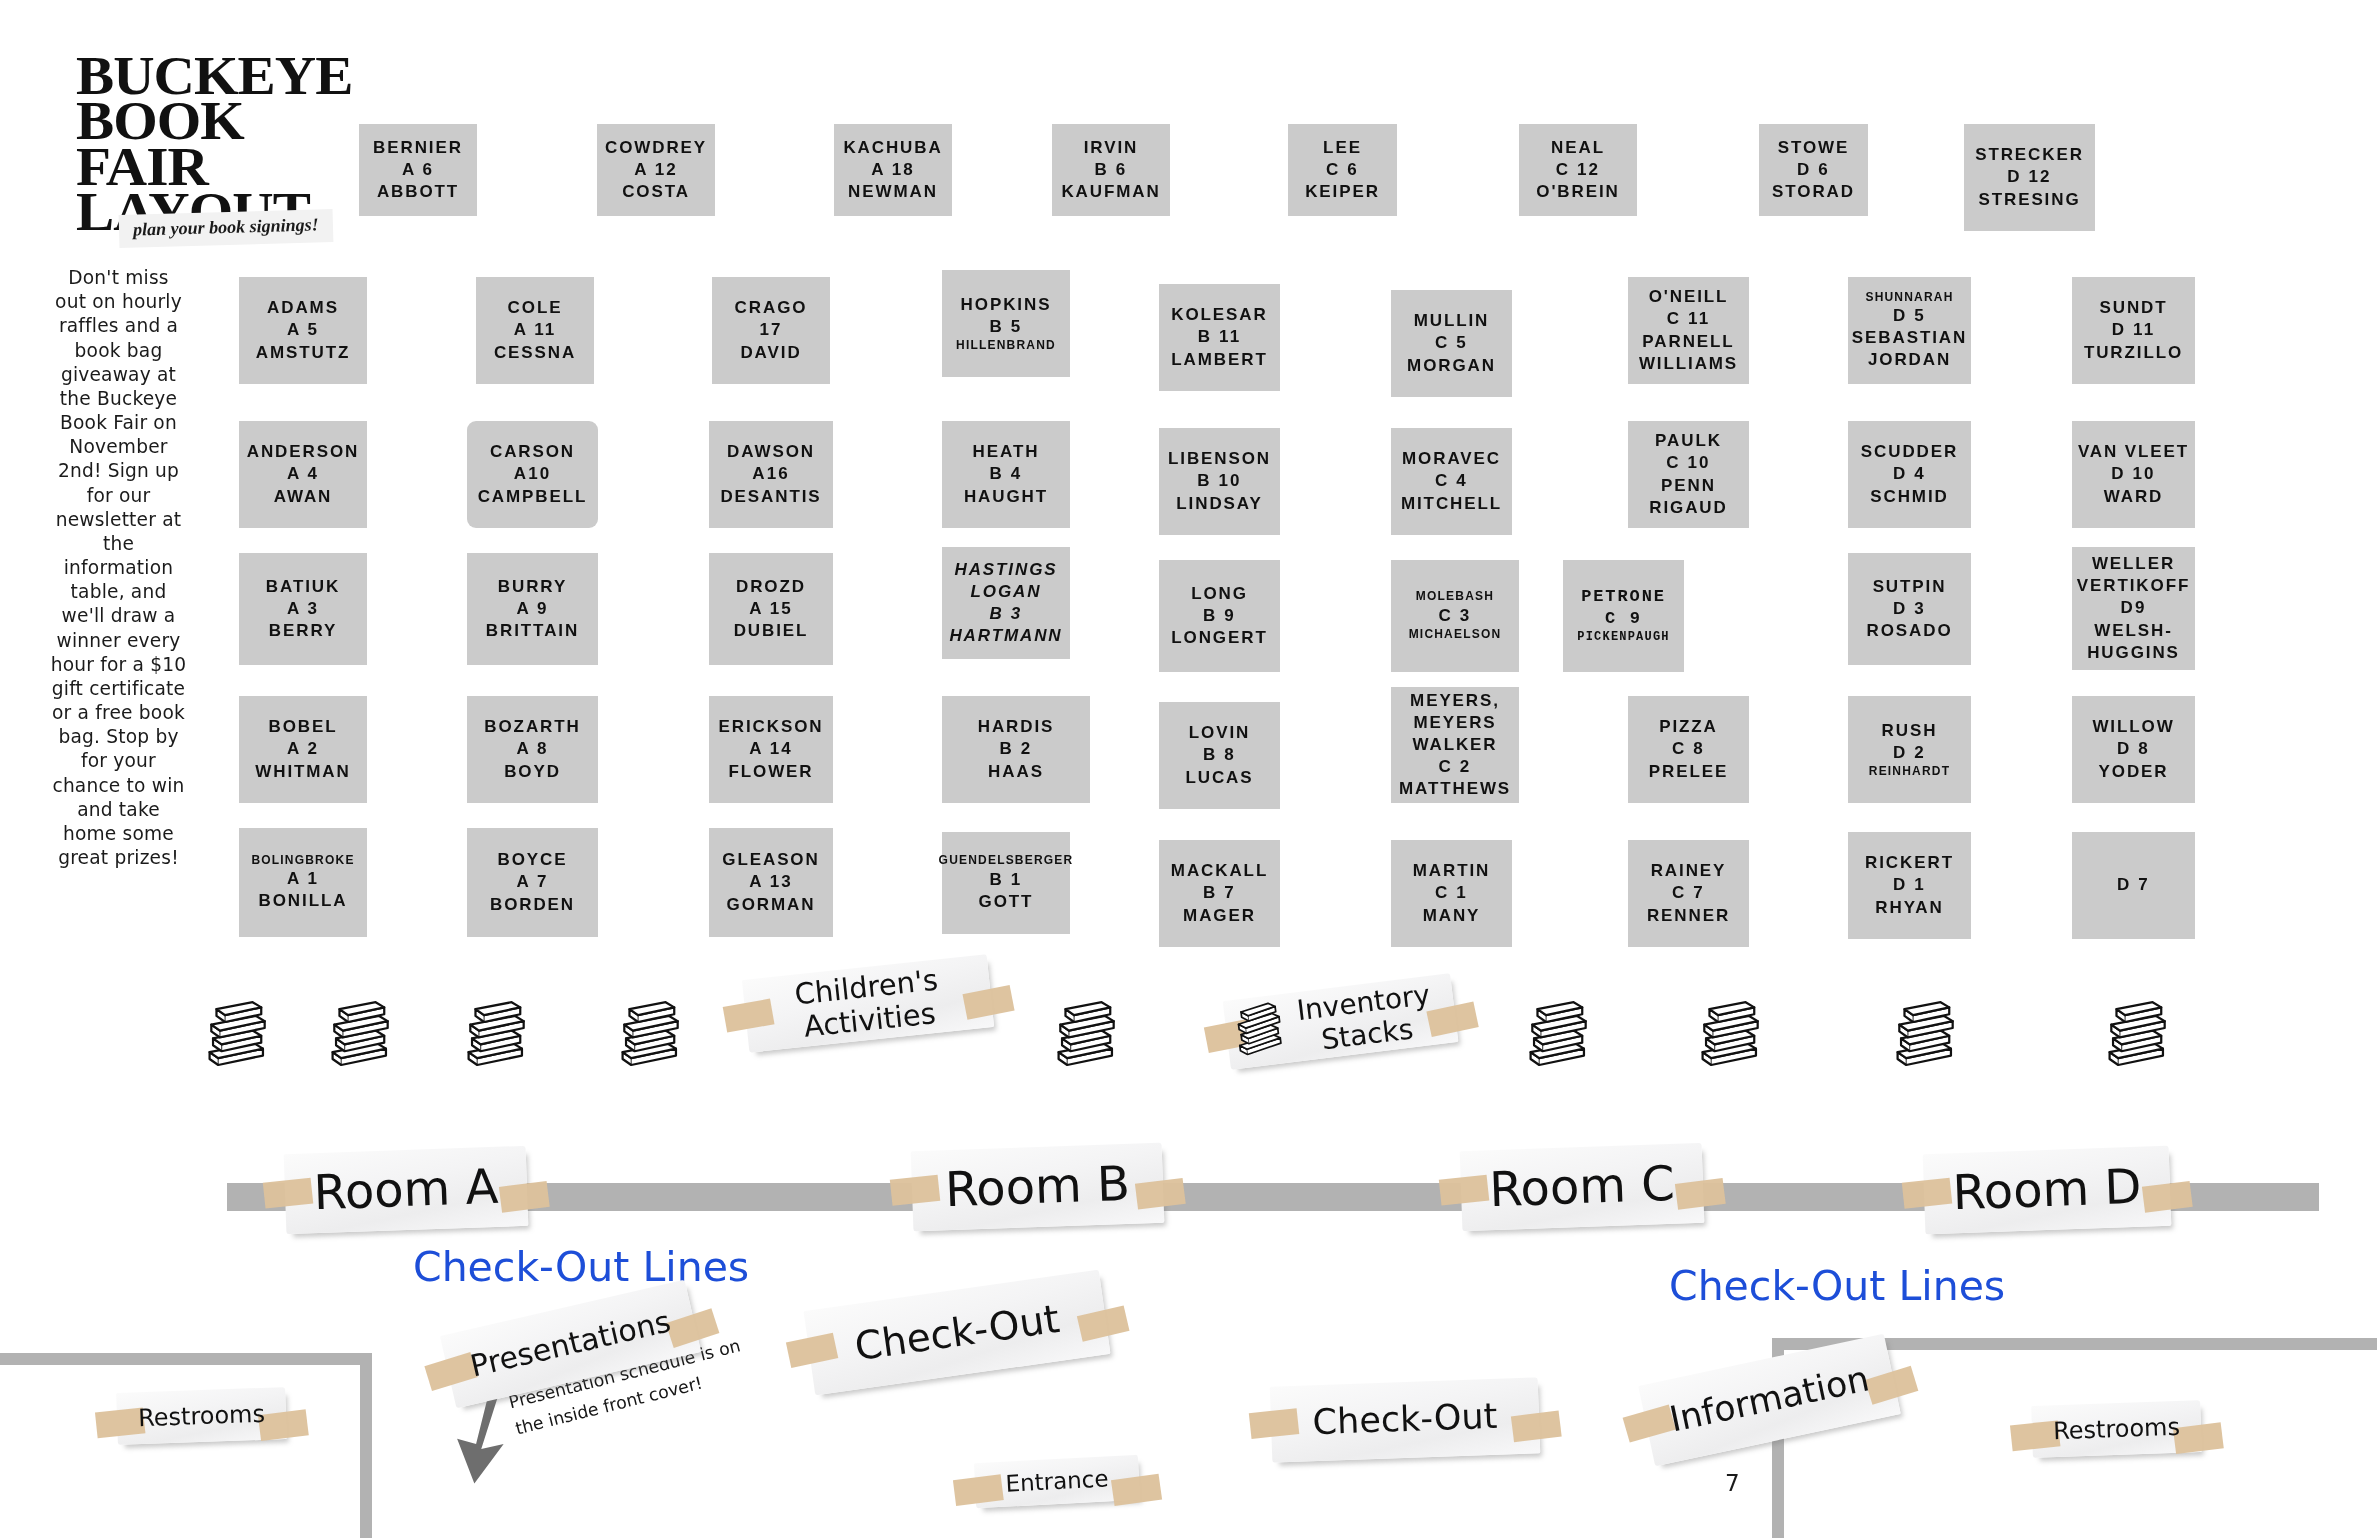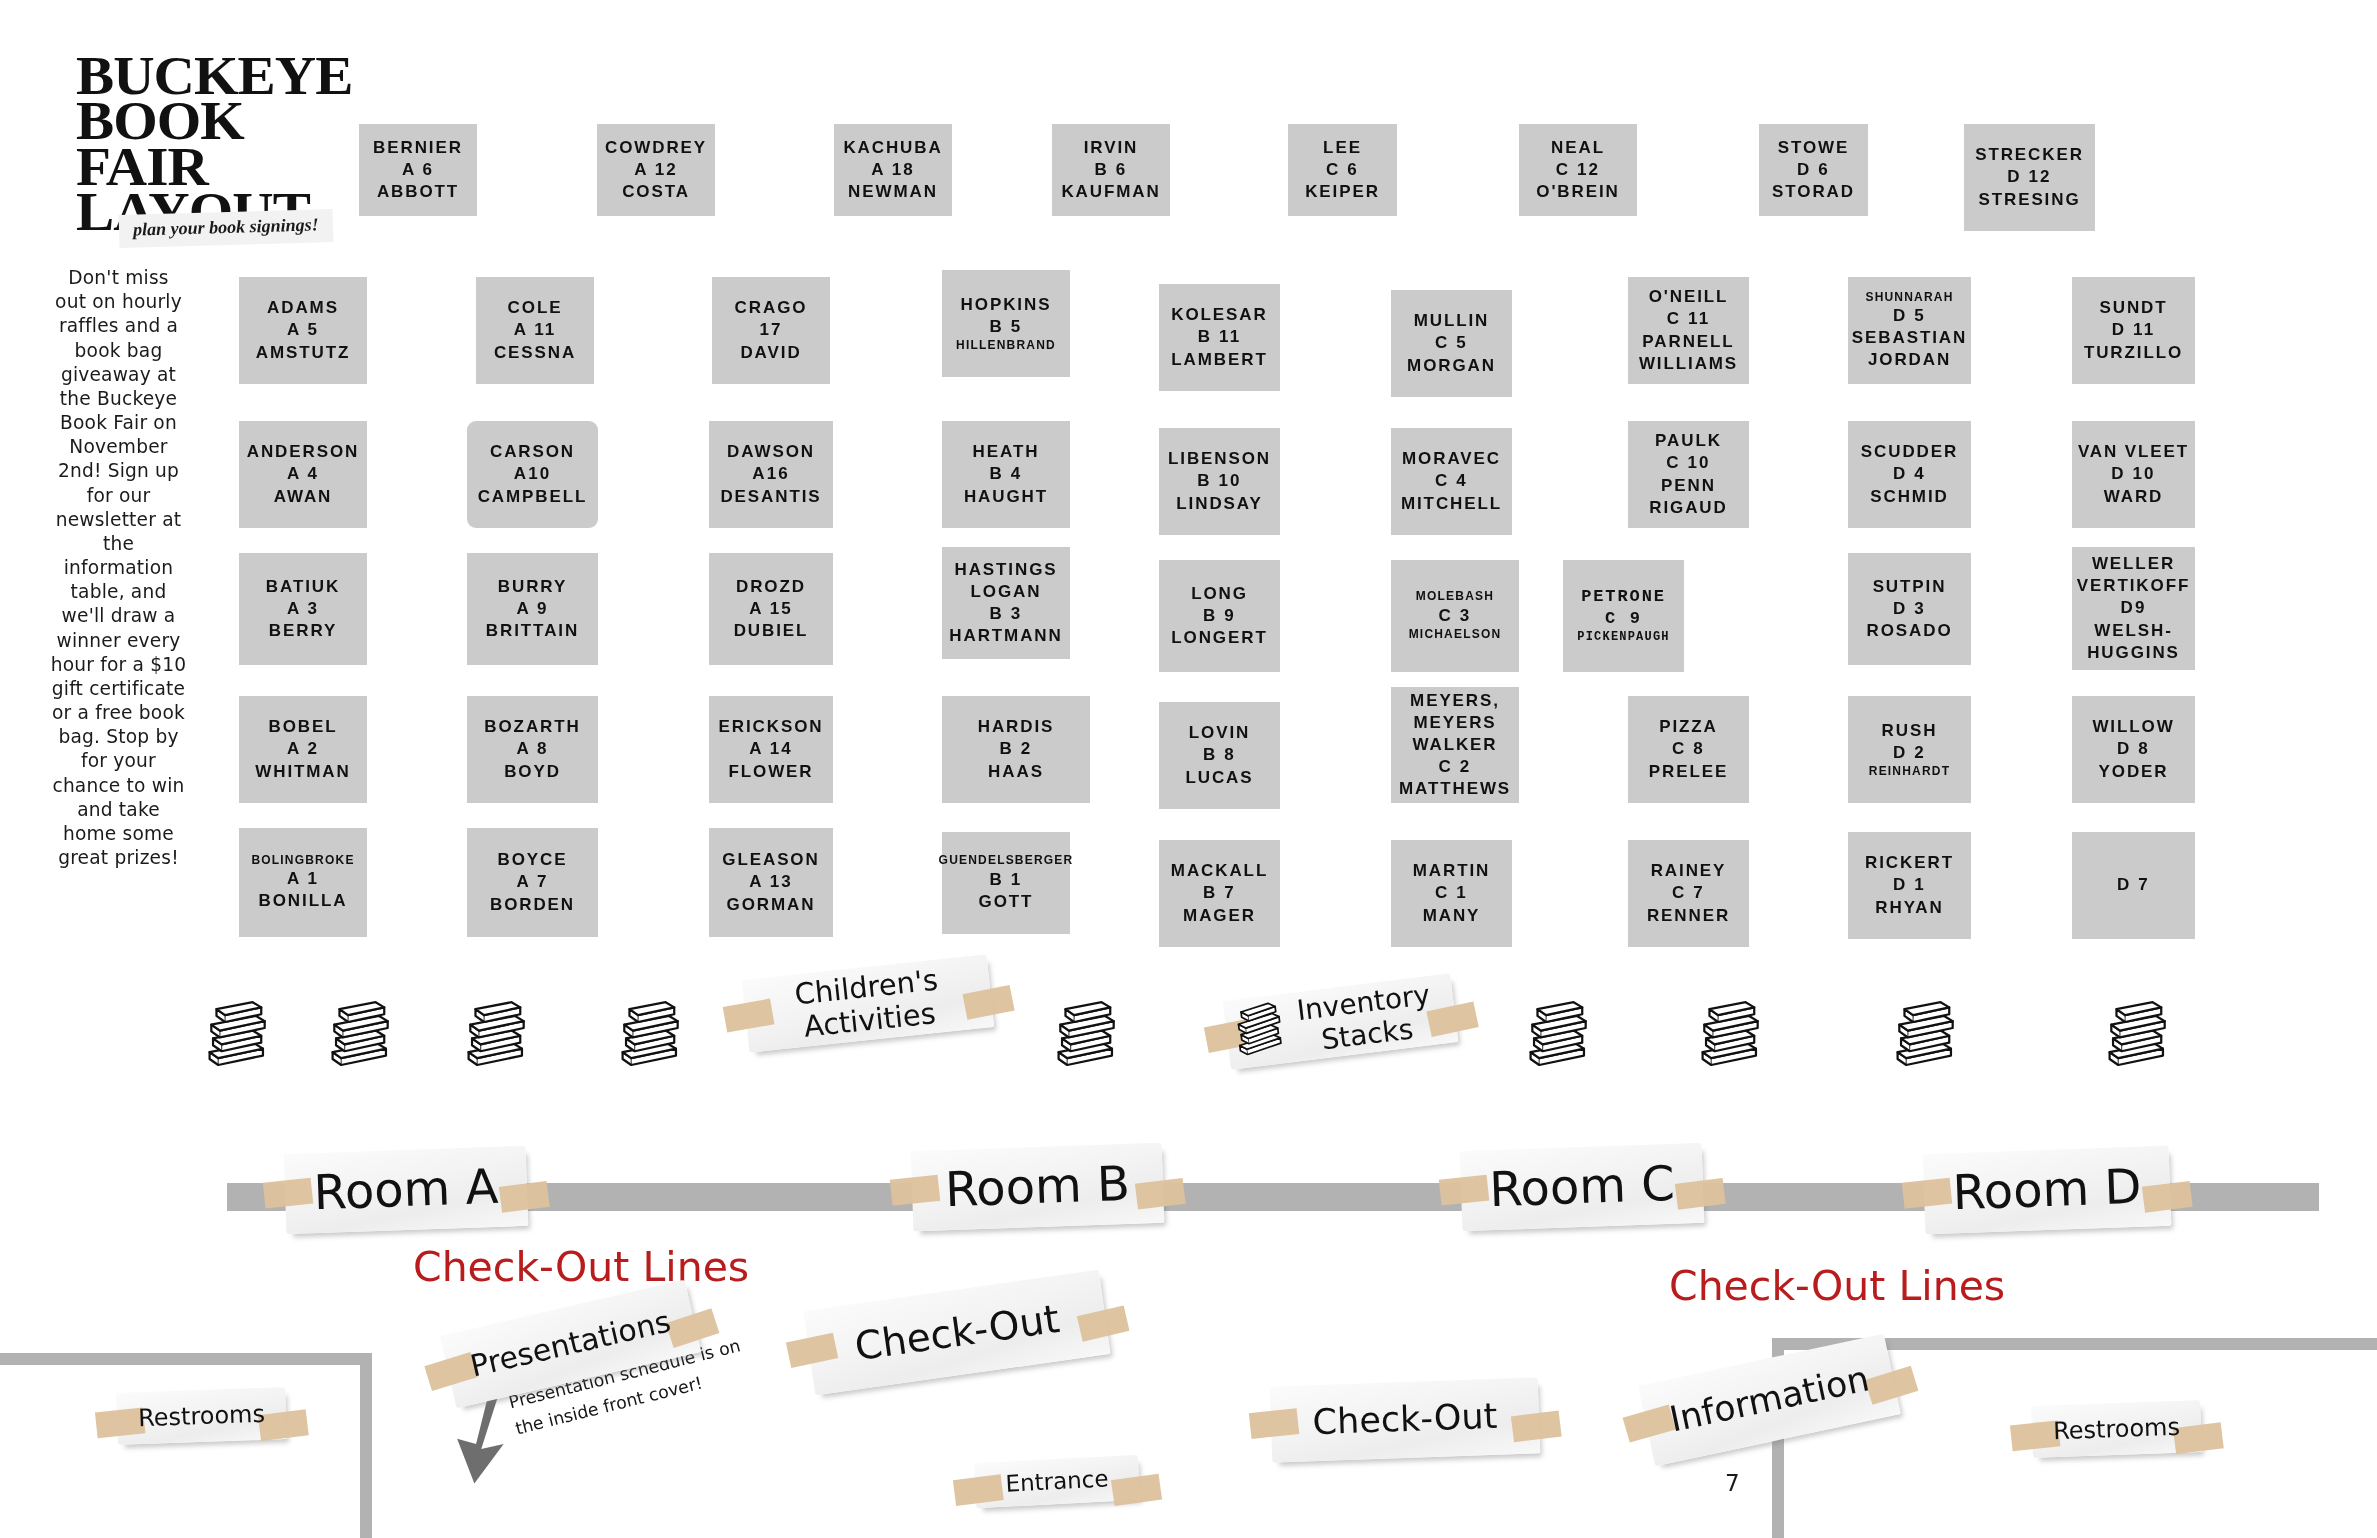--- a/index.html
+++ b/index.html
@@ -107,21 +107,21 @@
   
   .roombar {
     position:absolute;
     background:#b2b2b2;
     height:28px;
   }
   .checkout-lines {
     position:absolute;
     font-family:"DejaVu Sans", sans-serif;
     font-size:41px;
-    color:#b91c1c;
+    color:#1d4ed8;
     white-space:nowrap;
   }
 
   
   .wall { position:absolute; background:#b2b2b2; }
 
   
   .arrow { position:absolute; }
 
   .pagenum {
@@ -289,21 +289,21 @@
       <div class="booth" style="left: 467px; top: 553px; width: 131px; height: 112px;">
         <span class="ln">BURRY</span>
         <span class="code">A 9</span>
         <span class="ln">BRITTAIN</span>
       </div>
       <div class="booth" style="left: 709px; top: 553px; width: 124px; height: 112px;">
         <span class="ln">DROZD</span>
         <span class="code">A 15</span>
         <span class="ln">DUBIEL</span>
       </div>
-      <div class="booth" style="left: 942px; top: 547px; width: 128px; height: 112px;">
+      <div class="booth" style="left: 942px; top: 547px; width: 128px; height: 112px; font-style: italic;">
         <span class="ln">HASTINGS</span>
         <span class="ln">LOGAN</span>
         <span class="code">B 3</span>
         <span class="ln">HARTMANN</span>
       </div>
       <div class="booth" style="left: 1159px; top: 560px; width: 121px; height: 112px;">
         <span class="ln">LONG</span>
         <span class="code">B 9</span>
         <span class="ln">LONGERT</span>
       </div>

